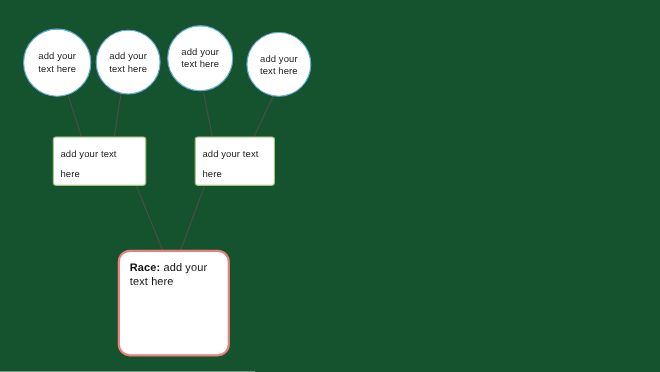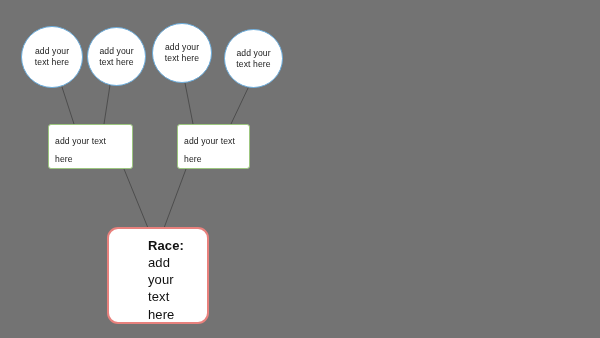--- a/index.html
+++ b/index.html
@@ -66,34 +66,33 @@
   
   .red-node {
     position: absolute;
     box-sizing: border-box;
     border: 2.6px solid #E8817D;
     border-radius: 11px;
     background: #ffffff;
     padding: 8px 9px 6px 9px;
   }
   .red-node .node-text {
-    font-size: 13px;
+    font-size: 10px;
     line-height: 1.32;
     color: #111111;
     letter-spacing: 0.1px;
-    margin-left: 30px;
   }
   .red-node .node-text b {
     font-weight: bold;
   }
 </style>
 </head>
 <body>
 
-<div id="canvas" style="width: 600px; height: 338px; background: #737373;">
+<div id="canvas" style="width: 600px; height: 338px; background: #14532d;">
 
   <svg id="connector-layer" viewBox="0 0 600 338" width="600" height="338" xmlns="http://www.w3.org/2000/svg">
       <line x1="62" y1="87" x2="74" y2="124" stroke="#4D4D4D" stroke-width="1"></line>
       <line x1="110" y1="85" x2="104" y2="124" stroke="#4D4D4D" stroke-width="1"></line>
       <line x1="185" y1="83" x2="193" y2="124" stroke="#4D4D4D" stroke-width="1"></line>
       <line x1="249" y1="86" x2="231" y2="124" stroke="#4D4D4D" stroke-width="1"></line>
       <line x1="124" y1="169" x2="148" y2="228" stroke="#4D4D4D" stroke-width="1"></line>
       <line x1="186" y1="169" x2="164" y2="228" stroke="#4D4D4D" stroke-width="1"></line>
     </svg>
 

